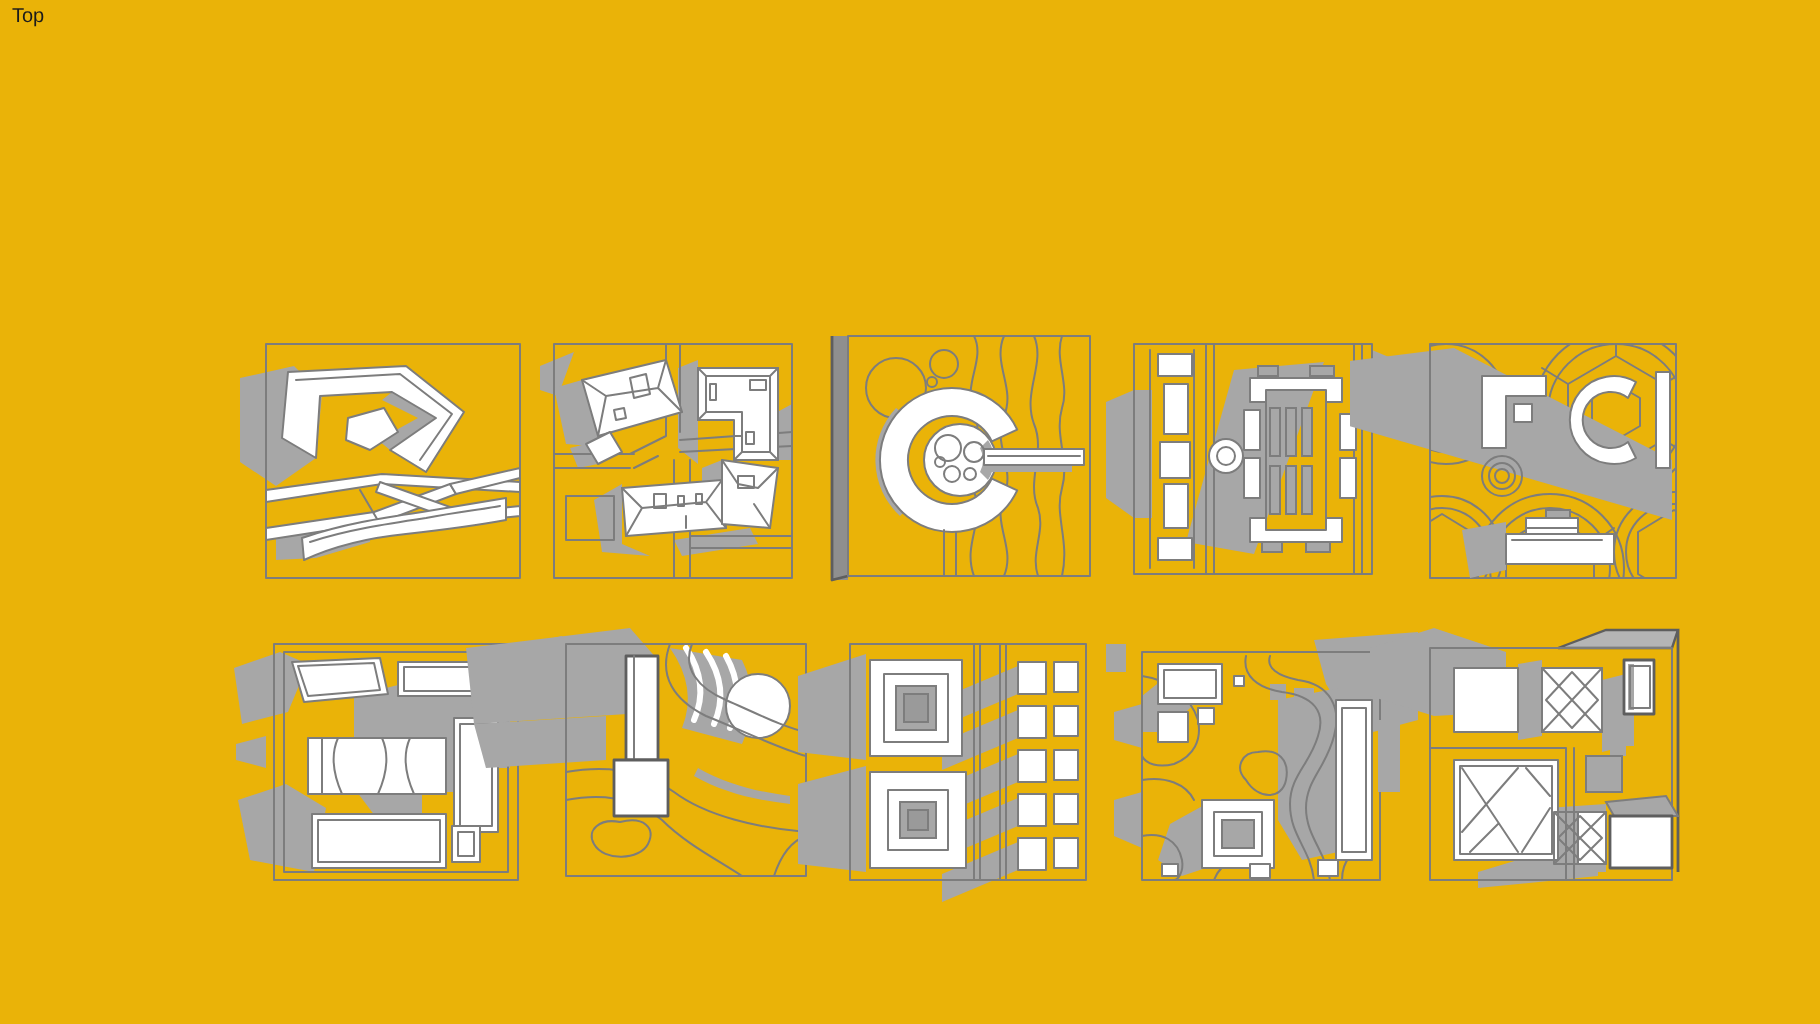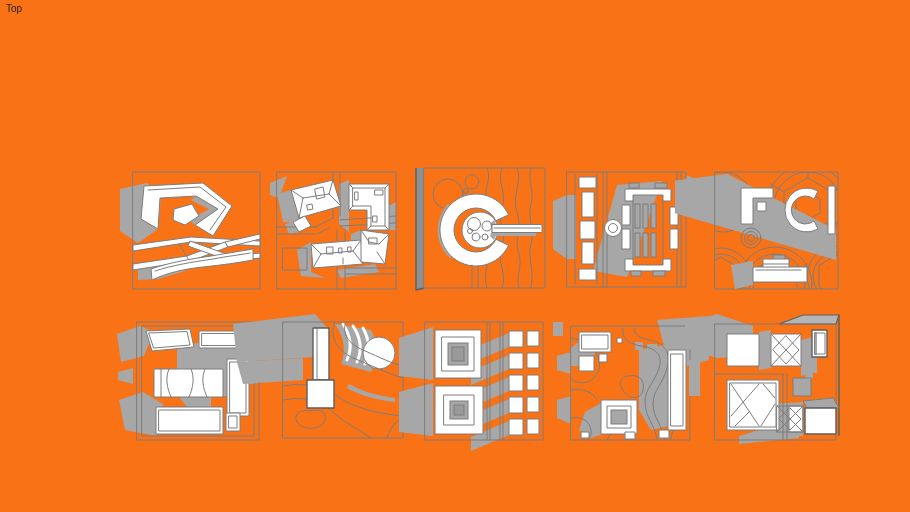--- a/index.html
+++ b/index.html
@@ -1,16 +1,16 @@
 <!DOCTYPE html>
 <html><head>
 <meta charset="utf-8">
 <style>
   html,body{margin:0;padding:0;background:#fff;}
-  .stage{position:relative;width:910px;height:512px;background:#f97316;overflow:hidden;
+  .stage{position:relative;width:910px;height:512px;background:#eab308;overflow:hidden;
          font-family:"Liberation Sans",sans-serif;}
   .view-label{position:absolute;left:6px;top:3px;font-size:10px;color:#1c1c1c;letter-spacing:0;}
   .tile{position:absolute;}
   
   .wh{fill:#ffffff;stroke:#7d7d7d;stroke-width:1;stroke-linejoin:round;}
   .whd{fill:#ffffff;stroke:#5e5e5e;stroke-width:1.4;stroke-linejoin:round;}
   .ln{fill:none;stroke:#7d7d7d;stroke-width:1;stroke-linejoin:round;stroke-linecap:round;}
   .lnd{fill:none;stroke:#5e5e5e;stroke-width:1.4;stroke-linejoin:round;}
   .sh{fill:#a7a7a7;stroke:none;}
   .sh2{fill:#8f8f8f;stroke:none;}

